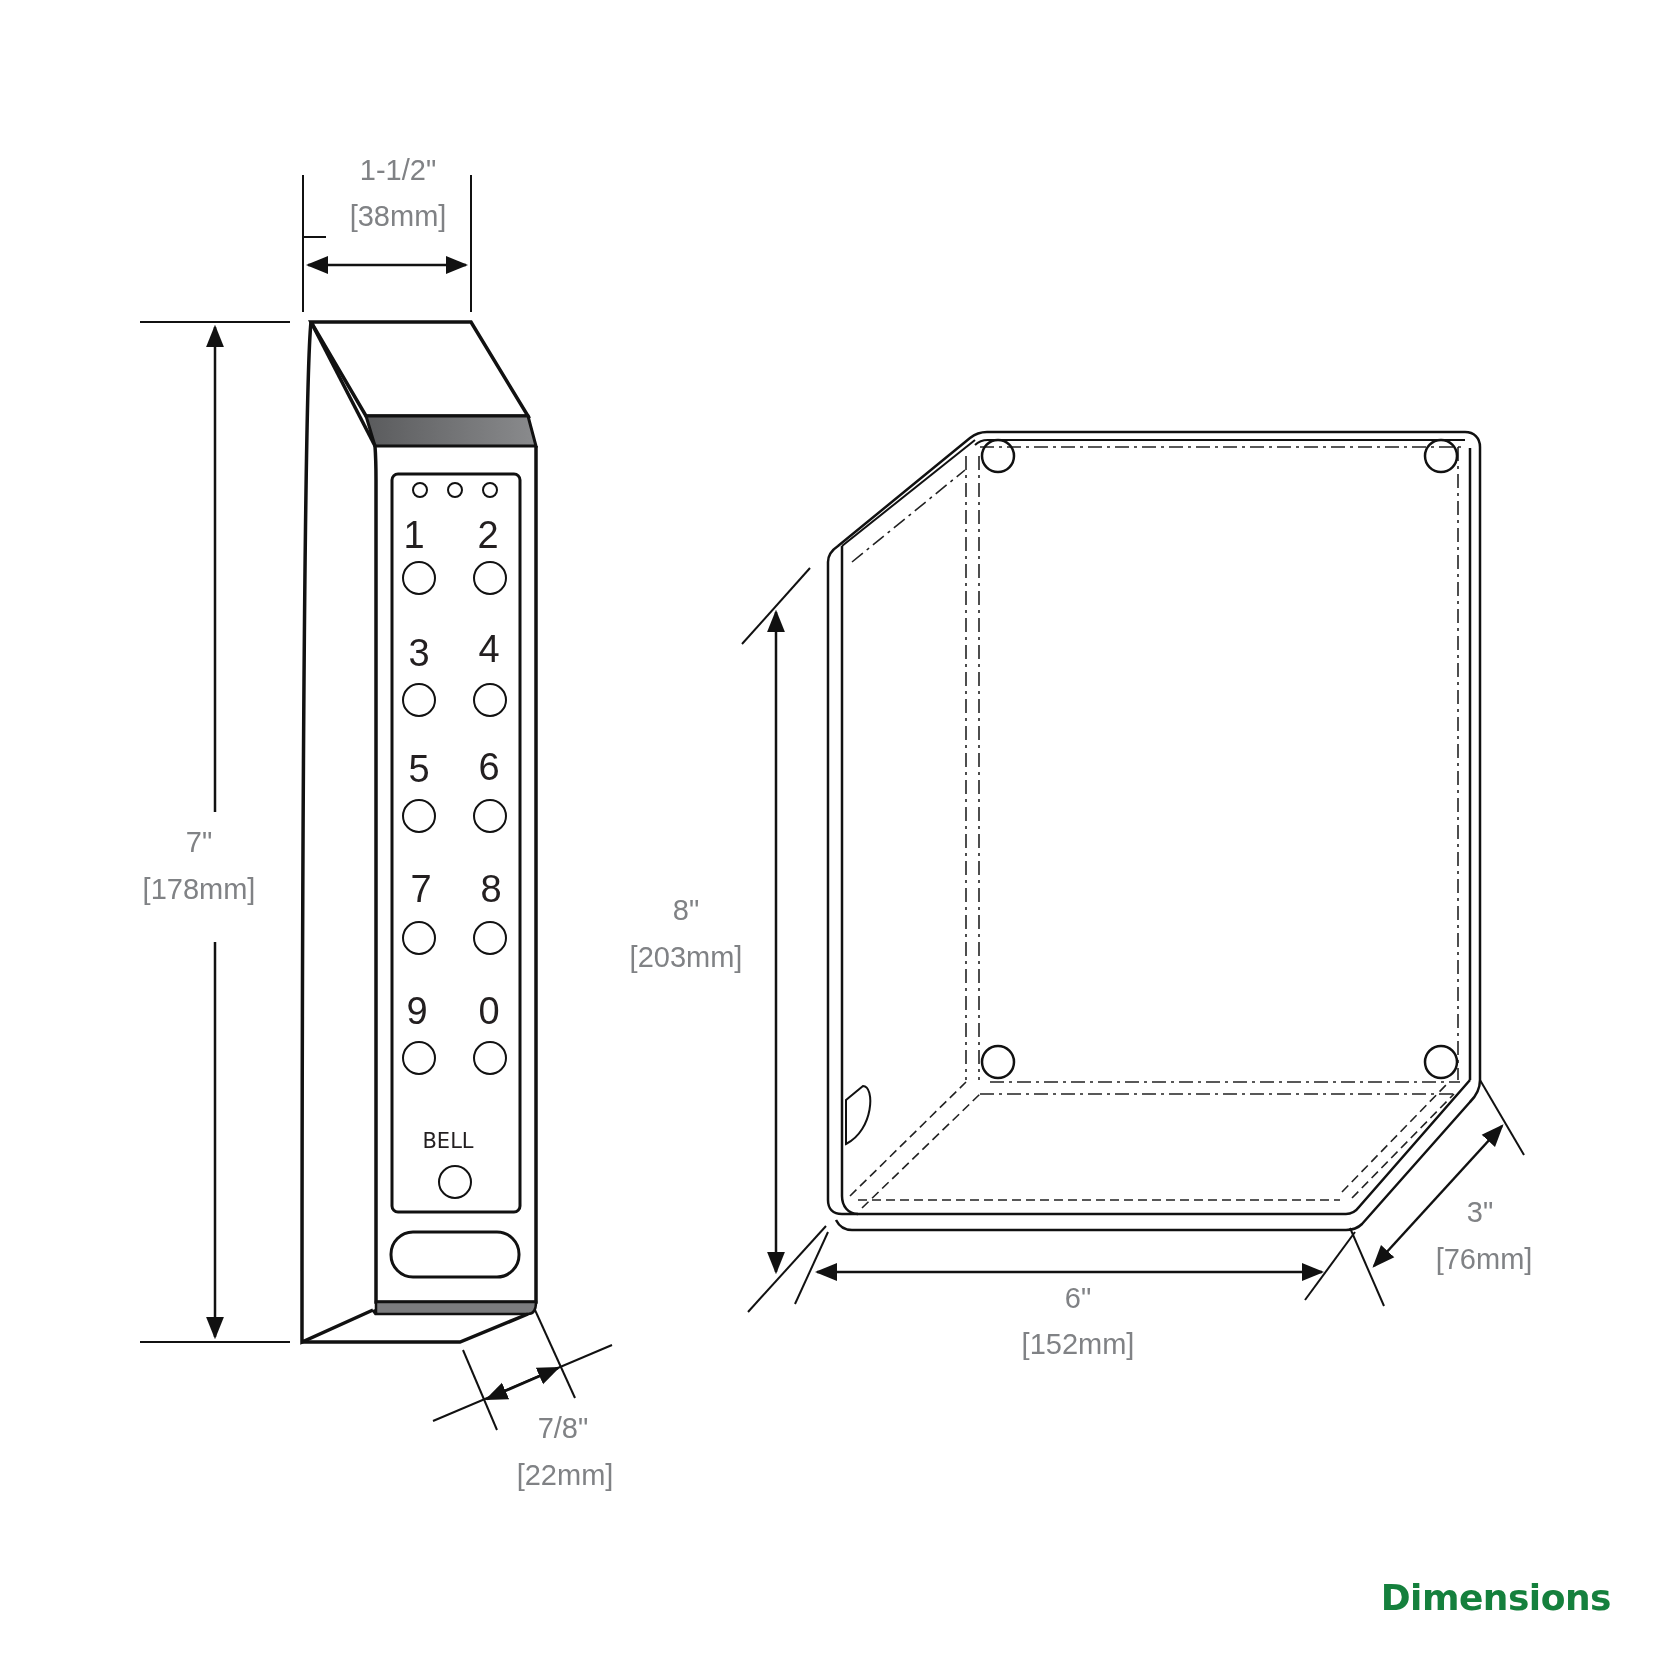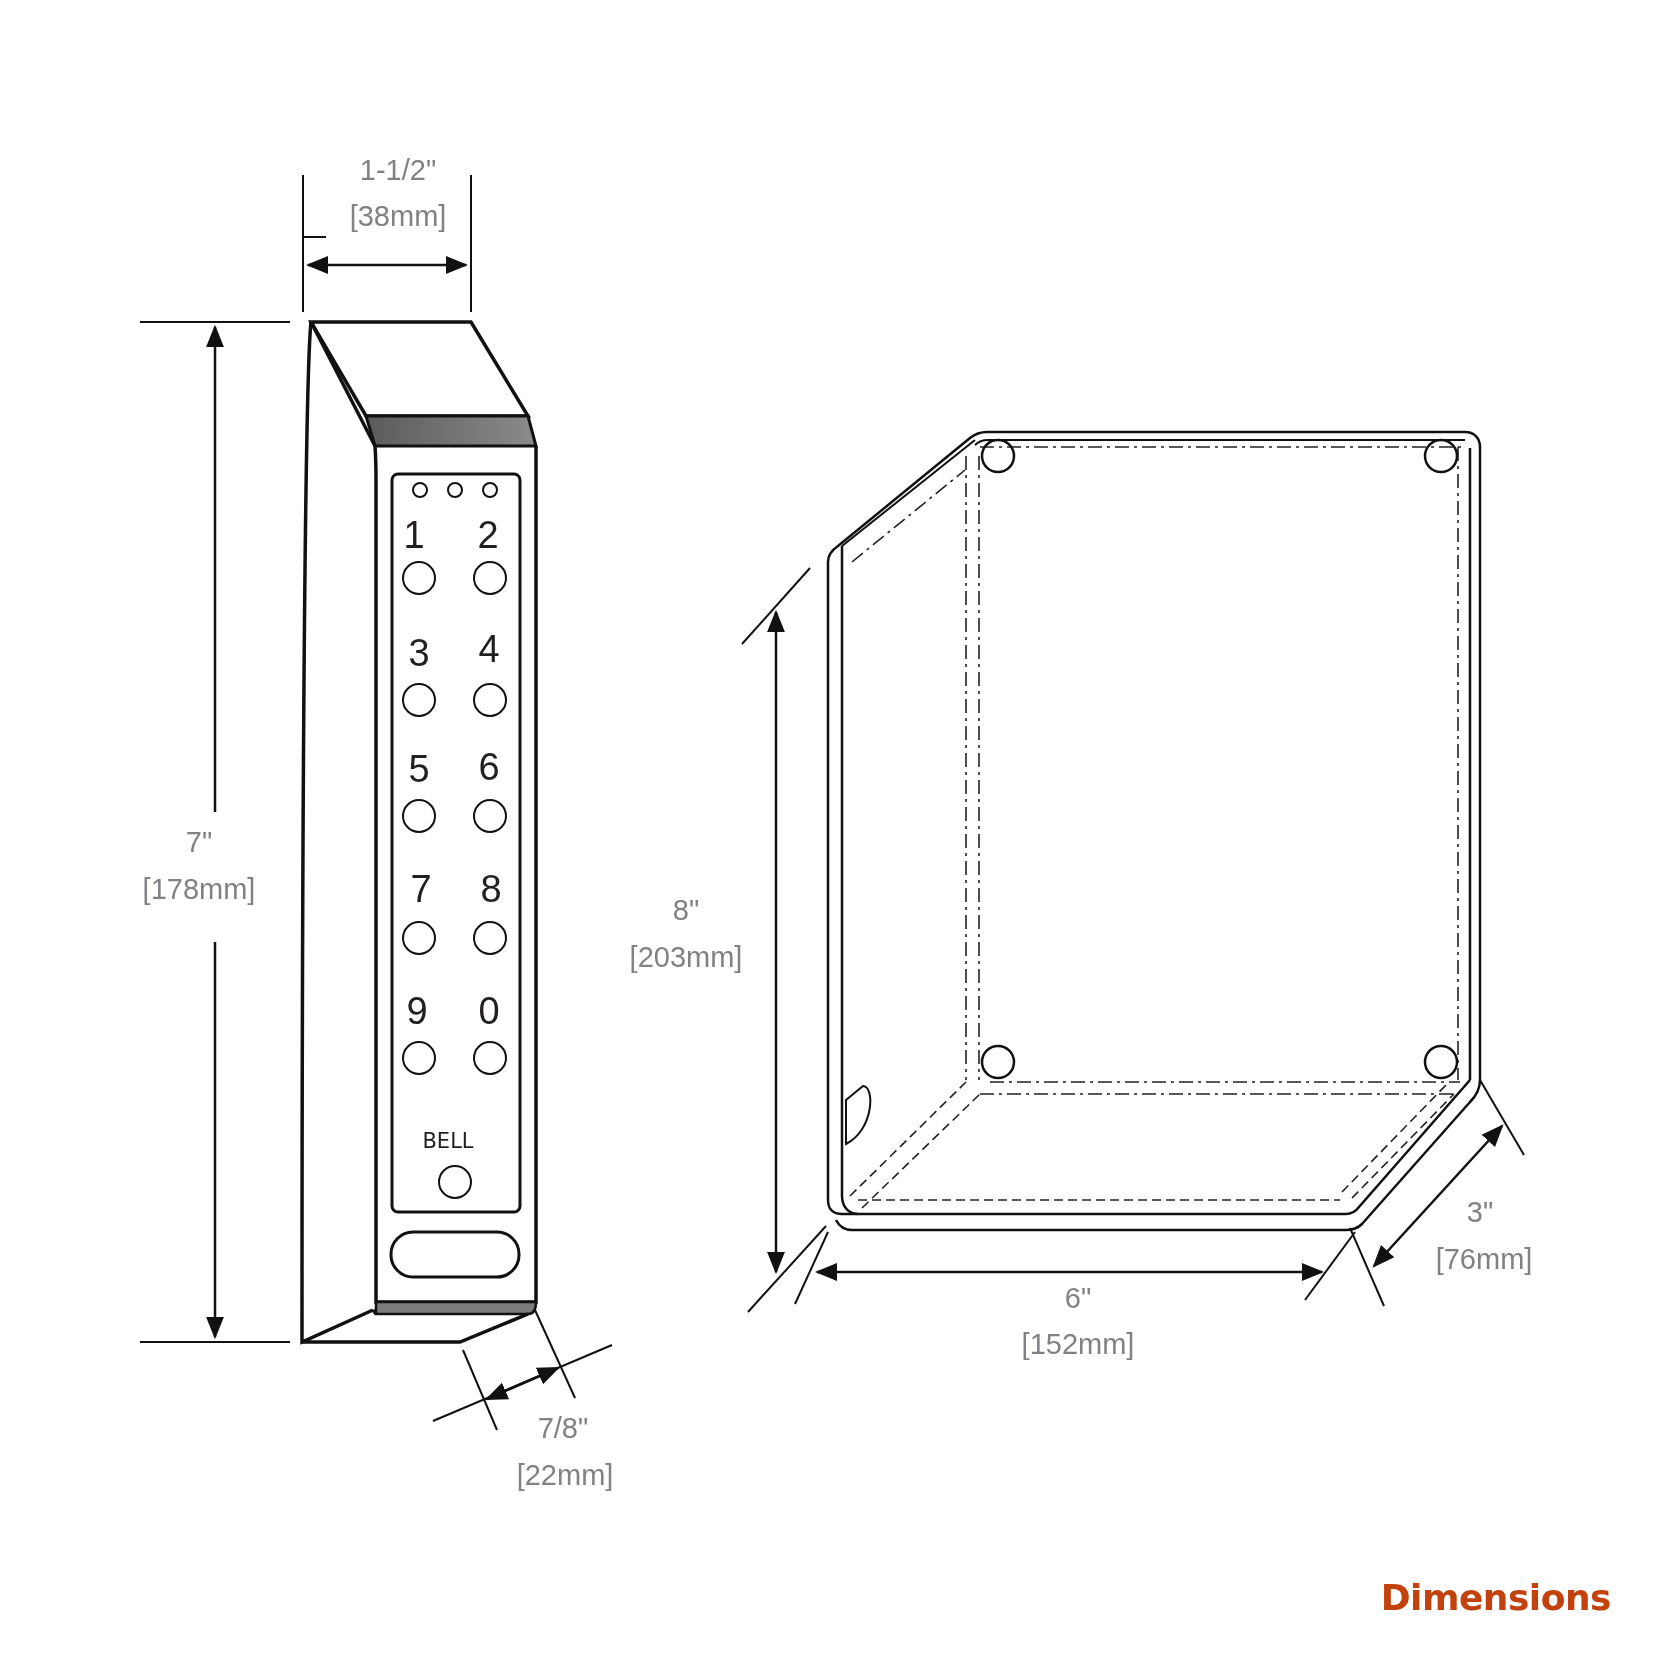--- a/index.html
+++ b/index.html
@@ -1,21 +1,21 @@
 <!DOCTYPE html>
 <html><head>
 <meta charset="utf-8">
 <style>
   html, body { margin: 0; padding: 0; background: #ffffff; }
   body { width: 1667px; height: 1667px; position: relative; overflow: hidden; font-family: "DejaVu Sans", sans-serif; }
   svg { position: absolute; left: 0; top: 0; }
   .dim-label { font-family: "Liberation Sans", sans-serif; fill: #808285; font-size: 29px; text-anchor: middle; }
   .key-label { font-family: "Liberation Sans", sans-serif; fill: #231f20; font-size: 38px; text-anchor: middle; }
   .bell-label { font-family: "DejaVu Sans", sans-serif; fill: #231f20; font-size: 21px; text-anchor: middle; }
-  .caption { position: absolute; right: 56px; top: 1577px; font-family: "DejaVu Sans", sans-serif; font-weight: bold; font-size: 36px; color: #c2410c; letter-spacing: -0.5px; }
+  .caption { position: absolute; right: 56px; top: 1577px; font-family: "DejaVu Sans", sans-serif; font-weight: bold; font-size: 36px; color: #15803d; letter-spacing: -0.5px; }
   .ln { stroke: #111; fill: none; }
   .dash { stroke: #222; fill: none; stroke-dasharray: 14 5 3 5; stroke-width: 1.6; }
   .dash2 { stroke: #222; fill: none; stroke-dasharray: 9 5; stroke-width: 1.6; }
 </style>
 </head>
 <body>
 
 <svg width="1667" height="1667" viewBox="0 0 1667 1667">
   <defs>
     <marker id="arr" viewBox="0 0 10 10" refX="9" refY="5" markerWidth="9" markerHeight="9" orient="auto-start-reverse">

